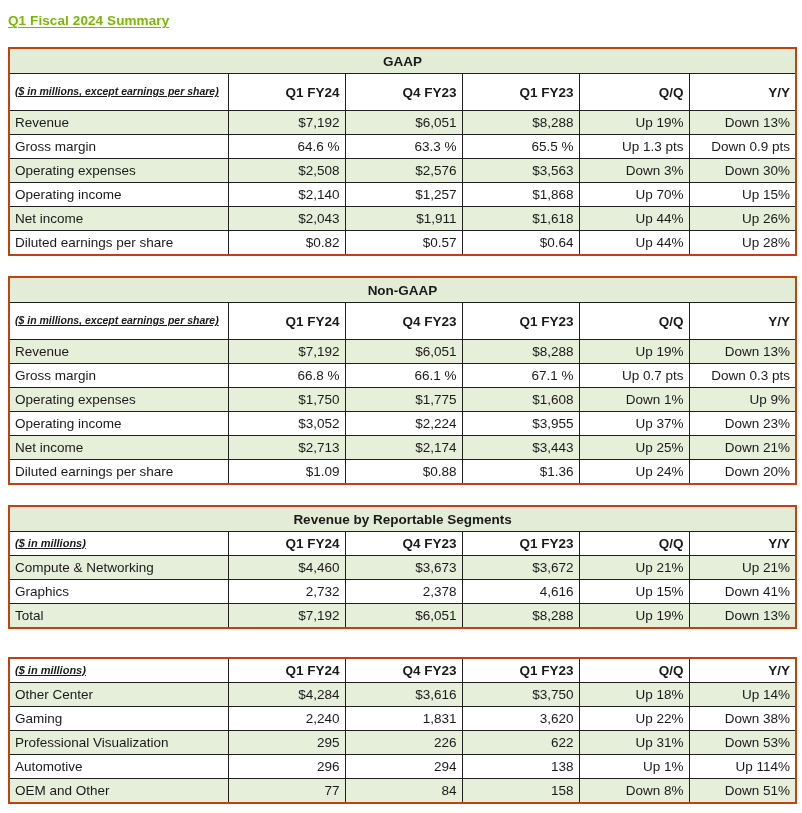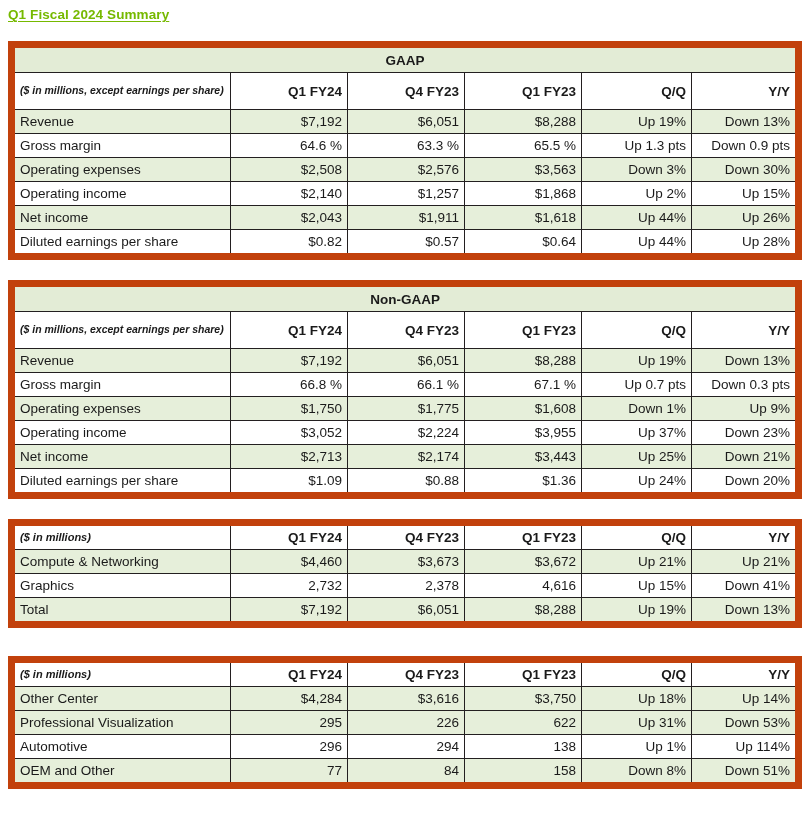--- a/index.html
+++ b/index.html
@@ -12,37 +12,37 @@
     height: 813px;
     font-family: "Liberation Sans", sans-serif;
     color: #1a1a1a;
     overflow: hidden;
   }
   .page {
     position: relative;
     width: 802px;
     height: 813px;
     box-sizing: border-box;
-    padding: 4px 8px;
+    padding: 10px 8px;
   }
   .page-title {
     display: inline-block;
     font-size: 13.5px;
     font-weight: bold;
     color: #76b900;
     text-decoration: underline;
     text-underline-offset: 2px;
     margin: 3px 0 0 0;
     letter-spacing: 0.1px;
   }
   .fin-table {
     width: 787px;
     border-collapse: collapse;
     table-layout: fixed;
-    border: 7px solid #c2410c;
+    border: 2px solid #c2410c;
     background: #ffffff;
   }
   .fin-table td, .fin-table th {
     border: 1px solid #231f20;
     padding: 1px 5px;
     font-size: 13.5px;
     font-weight: normal;
     vertical-align: middle;
     white-space: nowrap;
     overflow: hidden;
@@ -61,20 +61,21 @@
     font-weight: bold;
     font-size: 13.5px;
   }
   .head-row td.unit {
     text-align: left;
     font-style: italic;
     font-weight: bold;
     font-size: 10.5px;
     line-height: 1.08;
     white-space: normal;
+    text-decoration: underline;
   }
   .head-row td.unit.one-line {
     font-size: 11px;
     white-space: nowrap;
   }
   tr.tall td { height: 34px; }
   tr.short td { height: 21px; }
   .data-row td { height: 21px; }
   .data-row td.label { text-align: left; }
   .data-row td.num { text-align: right; }
@@ -143,21 +144,21 @@
         <td class="num">$2,576</td>
         <td class="num">$3,563</td>
         <td class="num">Down 3%</td>
         <td class="num">Down 30%</td>
       </tr>
       <tr class="data-row plain">
         <td class="label">Operating income</td>
         <td class="num">$2,140</td>
         <td class="num">$1,257</td>
         <td class="num">$1,868</td>
-        <td class="num">Up 2%</td>
+        <td class="num">Up 70%</td>
         <td class="num">Up 15%</td>
       </tr>
       <tr class="data-row shade">
         <td class="label">Net income</td>
         <td class="num">$2,043</td>
         <td class="num">$1,911</td>
         <td class="num">$1,618</td>
         <td class="num">Up 44%</td>
         <td class="num">Up 26%</td>
       </tr>
@@ -241,20 +242,71 @@
         <td class="num">$1.09</td>
         <td class="num">$0.88</td>
         <td class="num">$1.36</td>
         <td class="num">Up 24%</td>
         <td class="num">Down 20%</td>
       </tr>
     </tbody>
   </table>
 
   <div class="sp-b"></div>
+
+  
+  <table class="fin-table">
+    <colgroup>
+      <col class="c0">
+        <col class="c1">
+        <col class="c2">
+        <col class="c3">
+        <col class="c4">
+        <col class="c5">
+    </colgroup>
+    <tbody>
+      <tr class="band-row">
+        <td colspan="6">Revenue by Reportable Segments</td>
+      </tr>
+      <tr class="head-row short">
+        <td class="unit one-line">($ in millions)</td>
+        <td>Q1 FY24</td>
+        <td>Q4 FY23</td>
+        <td>Q1 FY23</td>
+        <td>Q/Q</td>
+        <td>Y/Y</td>
+      </tr>
+      <tr class="data-row shade">
+        <td class="label">Compute &amp; Networking</td>
+        <td class="num">$4,460</td>
+        <td class="num">$3,673</td>
+        <td class="num">$3,672</td>
+        <td class="num">Up 21%</td>
+        <td class="num">Up 21%</td>
+      </tr>
+      <tr class="data-row plain">
+        <td class="label">Graphics</td>
+        <td class="num">2,732</td>
+        <td class="num">2,378</td>
+        <td class="num">4,616</td>
+        <td class="num">Up 15%</td>
+        <td class="num">Down 41%</td>
+      </tr>
+      <tr class="data-row shade">
+        <td class="label">Total</td>
+        <td class="num">$7,192</td>
+        <td class="num">$6,051</td>
+        <td class="num">$8,288</td>
+        <td class="num">Up 19%</td>
+        <td class="num">Down 13%</td>
+      </tr>
+    </tbody>
+  </table>
+
+  <div class="sp-c"></div>
 
   
   <table class="fin-table">
     <colgroup>
       <col class="c0">
         <col class="c1">
         <col class="c2">
         <col class="c3">
         <col class="c4">
         <col class="c5">
@@ -262,75 +314,35 @@
     <tbody>
       <tr class="head-row short">
         <td class="unit one-line">($ in millions)</td>
         <td>Q1 FY24</td>
         <td>Q4 FY23</td>
         <td>Q1 FY23</td>
         <td>Q/Q</td>
         <td>Y/Y</td>
       </tr>
       <tr class="data-row shade">
-        <td class="label">Compute &amp; Networking</td>
-        <td class="num">$4,460</td>
-        <td class="num">$3,673</td>
-        <td class="num">$3,672</td>
-        <td class="num">Up 21%</td>
-        <td class="num">Up 21%</td>
-      </tr>
-      <tr class="data-row plain">
-        <td class="label">Graphics</td>
-        <td class="num">2,732</td>
-        <td class="num">2,378</td>
-        <td class="num">4,616</td>
-        <td class="num">Up 15%</td>
-        <td class="num">Down 41%</td>
-      </tr>
-      <tr class="data-row shade">
-        <td class="label">Total</td>
-        <td class="num">$7,192</td>
-        <td class="num">$6,051</td>
-        <td class="num">$8,288</td>
-        <td class="num">Up 19%</td>
-        <td class="num">Down 13%</td>
-      </tr>
-    </tbody>
-  </table>
-
-  <div class="sp-c"></div>
-
-  
-  <table class="fin-table">
-    <colgroup>
-      <col class="c0">
-        <col class="c1">
-        <col class="c2">
-        <col class="c3">
-        <col class="c4">
-        <col class="c5">
-    </colgroup>
-    <tbody>
-      <tr class="head-row short">
-        <td class="unit one-line">($ in millions)</td>
-        <td>Q1 FY24</td>
-        <td>Q4 FY23</td>
-        <td>Q1 FY23</td>
-        <td>Q/Q</td>
-        <td>Y/Y</td>
-      </tr>
-      <tr class="data-row shade">
         <td class="label">Other Center</td>
         <td class="num">$4,284</td>
         <td class="num">$3,616</td>
         <td class="num">$3,750</td>
         <td class="num">Up 18%</td>
         <td class="num">Up 14%</td>
       </tr>
+      <tr class="data-row plain">
+        <td class="label">Gaming</td>
+        <td class="num">2,240</td>
+        <td class="num">1,831</td>
+        <td class="num">3,620</td>
+        <td class="num">Up 22%</td>
+        <td class="num">Down 38%</td>
+      </tr>
       <tr class="data-row shade">
         <td class="label">Professional Visualization</td>
         <td class="num">295</td>
         <td class="num">226</td>
         <td class="num">622</td>
         <td class="num">Up 31%</td>
         <td class="num">Down 53%</td>
       </tr>
       <tr class="data-row plain">
         <td class="label">Automotive</td>

